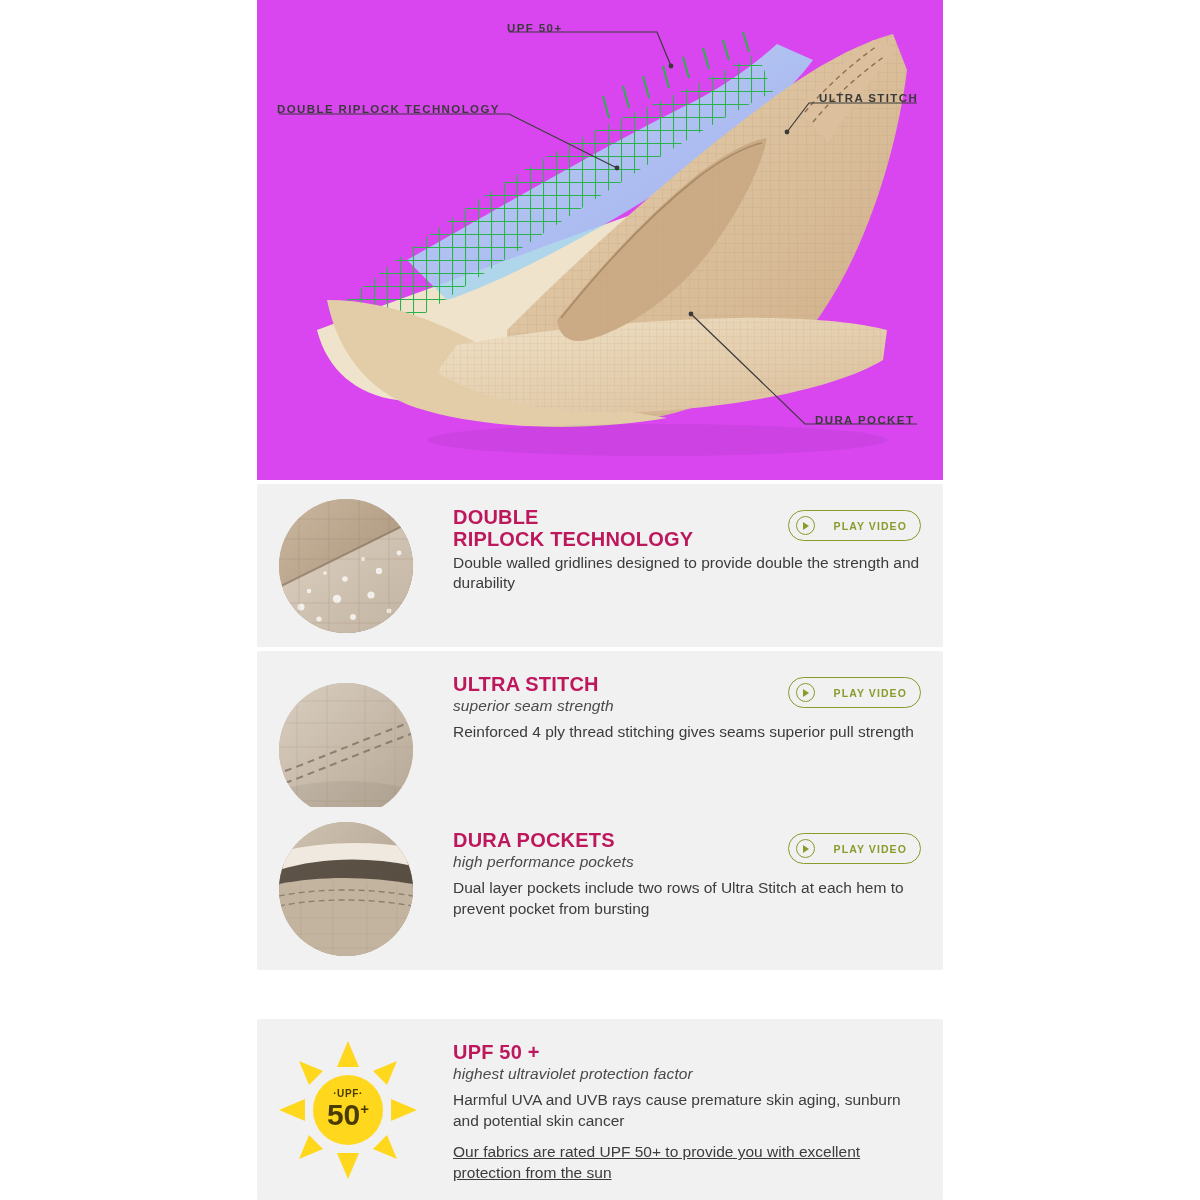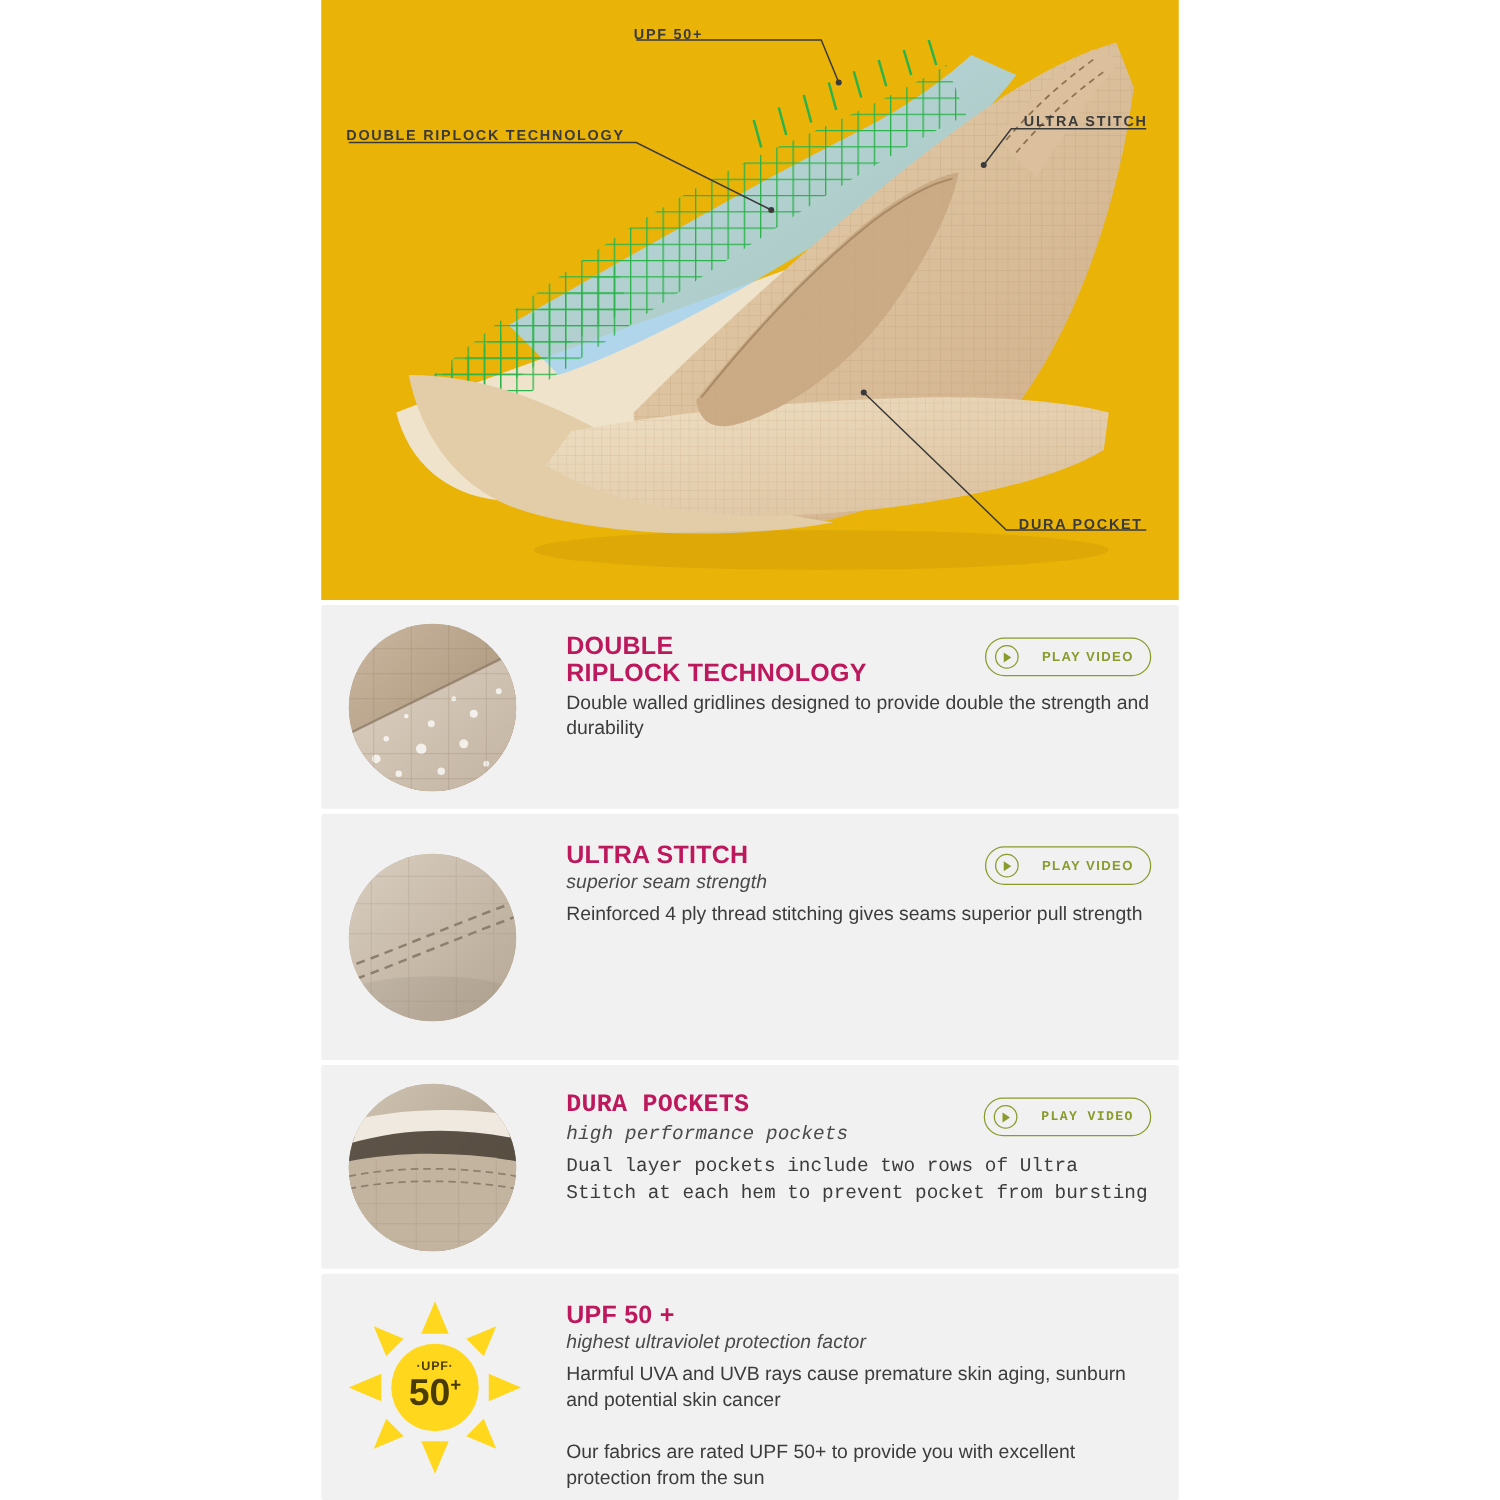--- a/index.html
+++ b/index.html
@@ -8,21 +8,21 @@
     background:#ffffff;
     font-family:"Liberation Sans", sans-serif;
     color:#3c3c3c;
     overflow:hidden;
   }
   .page{position:relative;width:1200px;height:1200px;}
 
   
   .hero{
     position:absolute;left:257px;top:0;width:686px;height:480px;
-    background:#eab308;
+    background:#d946ef;
     overflow:hidden;
   }
   .hero-canvas{position:absolute;left:0;top:0;width:686px;height:480px;}
   .callout{
     position:absolute;
     font-size:11.5px;letter-spacing:1.4px;font-weight:700;color:#3a3a3a;
     white-space:nowrap;
   }
   .cal-upf{left:250px;top:22px;}
   .cal-double{left:20px;top:103px;}
@@ -30,21 +30,21 @@
   .cal-dura{left:558px;top:414px;}
 
   
   .row{
     position:absolute;left:257px;width:686px;
     background:#f1f1f1;
     border-radius:2px;
   }
   .row1{top:484px;height:163px;background:#f1f1f1;}
   .row2{top:651px;height:197px;background:#f1f1f1;}
-  .row3{top:852px;height:163px;background:#f1f1f1;font-family:Liberation Mono, monospace;}
+  .row3{top:807px;height:163px;background:#f1f1f1;}
   .row4{top:1019px;height:181px;background:#f1f1f1;}
 
   .thumb{
     position:absolute;left:22px;top:50%;transform:translateY(-50%);
     width:134px;height:134px;border-radius:50%;
     overflow:hidden;background:#cdbdab;
     box-shadow:0 0 0 1px rgba(0,0,0,.04) inset;
   }
   .thumb svg{display:block;}
 
@@ -53,21 +53,21 @@
     font-size:20px;font-weight:700;color:#be185d;letter-spacing:.2px;
     line-height:1.12;margin:0 0 2px 0;
   }
   .f-sub{
     font-size:15.5px;font-style:italic;color:#4a4a4a;margin:0 0 7px 0;
     letter-spacing:.1px;
   }
   .f-desc{
     font-size:15.5px;color:#3c3c3c;line-height:1.32;margin:0;max-width:475px;
   }
-  .f-desc + .f-desc{margin-top:21px;}
+  .f-desc + .f-desc{margin-top:11px;text-decoration:underline;}
 
   
   .play{
     position:absolute;right:22px;top:26px;
     display:flex;align-items:center;gap:7px;
     border:1.4px solid #8a9a2b;border-radius:20px;
     padding:5px 13px 5px 7px;background:transparent;
     cursor:pointer;
   }
   .play .circ{

